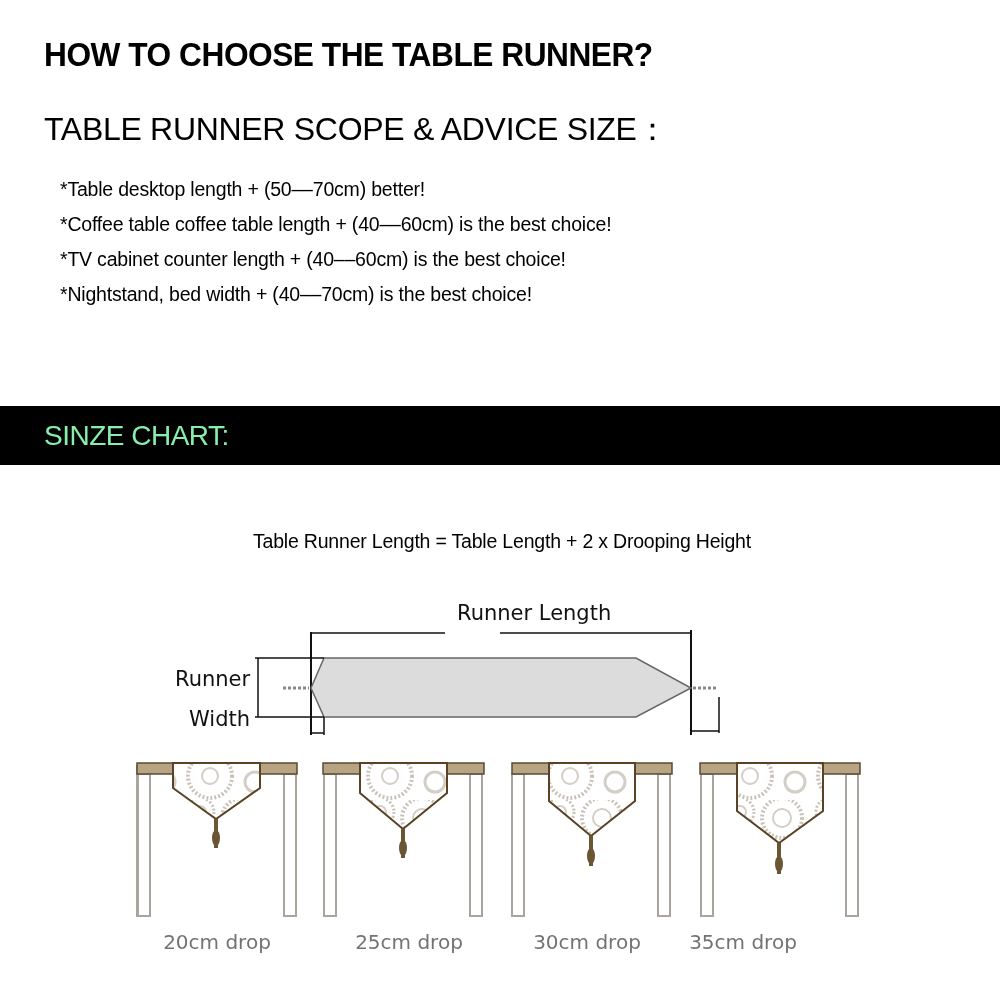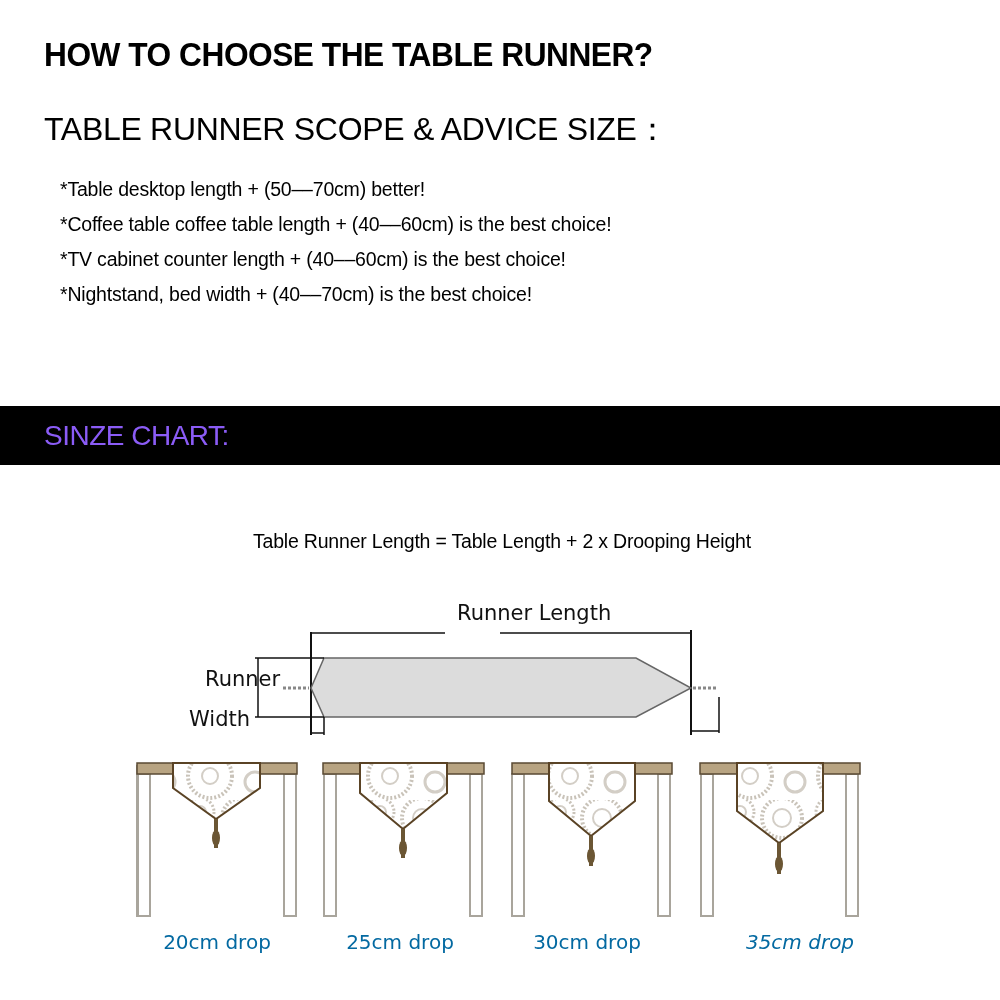--- a/index.html
+++ b/index.html
@@ -4,25 +4,25 @@
 <style>
   html, body { margin: 0; padding: 0; background: #ffffff; }
   body { width: 1000px; height: 1000px; position: relative; overflow: hidden;
          font-family: "Liberation Sans", sans-serif; color: #000; }
   .title { position: absolute; left: 44px; top: 36px; font-size: 33px; font-weight: bold;
            letter-spacing: -0.5px; transform: scaleX(0.96); transform-origin: left; }
   .subtitle { position: absolute; left: 44px; top: 108px; font-size: 32px; letter-spacing: -0.3px; }
   .advice { position: absolute; left: 44px; top: 160px; margin: 16px; padding: 0; list-style: none; }
   .advice li { font-size: 19.5px; height: 35px; line-height: 26px; letter-spacing: -0.2px; }
   .band { position: absolute; left: 0; top: 406px; width: 1000px; height: 59px; background: #000; }
-  .band span { position: absolute; left: 44px; top: 14px; color: #8b5cf6; font-size: 28px; letter-spacing: -0.5px; }
+  .band span { position: absolute; left: 44px; top: 14px; color: #86efac; font-size: 28px; letter-spacing: -0.5px; }
   .formula { position: absolute; left: 2px; width: 1000px; top: 530px; text-align: center; font-size: 19.5px; letter-spacing: -0.2px; }
   .diag-label { position: absolute; font-family: "DejaVu Sans", sans-serif; font-size: 21px; color: #111; }
   svg { position: absolute; left: 0; top: 0; }
-  .drop-label { position: absolute; top: 930px; font-family: "DejaVu Sans", sans-serif; font-size: 20px; color: #0369a1; width: 180px; text-align: center; }
+  .drop-label { position: absolute; top: 930px; font-family: "DejaVu Sans", sans-serif; font-size: 20px; color: #737373; width: 180px; text-align: center; }
 </style>
 </head>
 <body>
 
 <div class="title">HOW TO CHOOSE THE TABLE RUNNER?</div>
 <div class="subtitle">TABLE RUNNER SCOPE &amp; ADVICE SIZE：</div>
 
 <ul class="advice">
   <li>*Table desktop length + (50––70cm) better!</li>
   <li>*Coffee table coffee table length + (40––60cm) is the best choice!</li>
@@ -108,19 +108,19 @@
     <rect x="846" y="774" width="12" height="142" fill="#fff" stroke="#a9a59c" stroke-width="2"></rect>
     <rect x="700" y="763" width="37" height="11" fill="#b8a482" stroke="#5a4a33" stroke-width="1.5"></rect>
     <rect x="823" y="763" width="37" height="11" fill="#b8a482" stroke="#5a4a33" stroke-width="1.5"></rect>
     <polygon points="737,763 823,763 823,811 779,843 737,811" fill="url(#medallions)" stroke="#5a4325" stroke-width="2"></polygon>
     <line x1="779" y1="843" x2="779" y2="874" stroke="#6b5634" stroke-width="4"></line>
     <ellipse cx="779" cy="864" rx="4" ry="8" fill="#6b5634"></ellipse>
   </g>
 </svg>
 
 <div class="diag-label" style="left:457px; top:601px;">Runner Length</div>
-<div class="diag-label" style="left:205px; top:667px;">Runner</div>
+<div class="diag-label" style="left:175px; top:667px;">Runner</div>
 <div class="diag-label" style="left:189px; top:707px;">Width</div>
 
 <div class="drop-label" style="left:127px;">20cm drop</div>
-<div class="drop-label" style="left:310px;">25cm drop</div>
+<div class="drop-label" style="left:319px;">25cm drop</div>
 <div class="drop-label" style="left:497px;">30cm drop</div>
-<div class="drop-label" style="left:710px;font-style:italic;">35cm drop</div>
+<div class="drop-label" style="left:653px;">35cm drop</div>
 
 </body></html>

